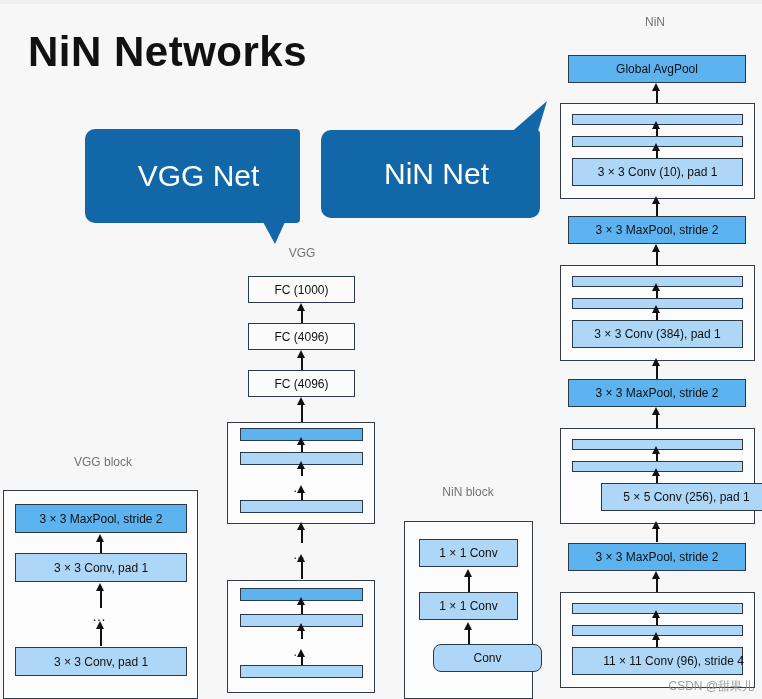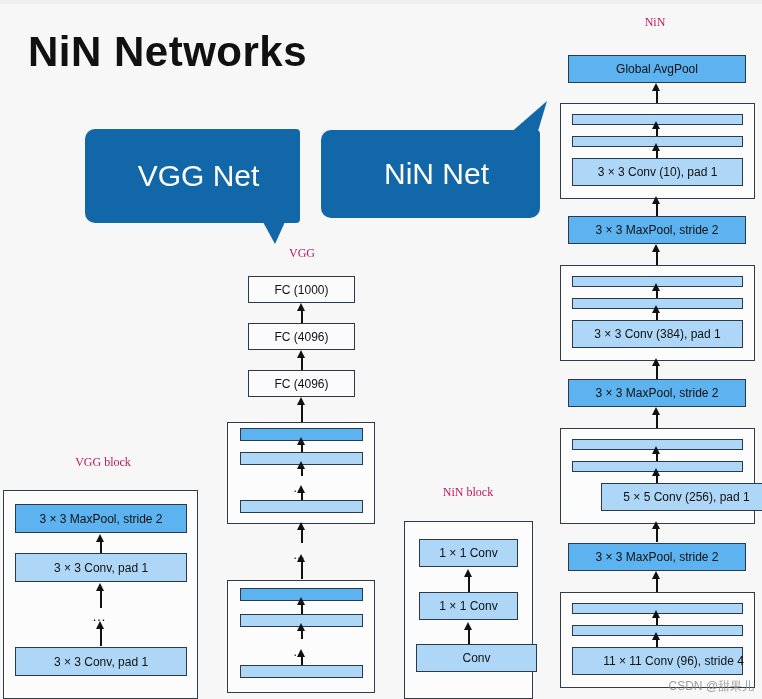--- a/index.html
+++ b/index.html
@@ -59,24 +59,23 @@
     position: absolute;
     left: 180px; top: -29px;
     width: 46px; height: 40px;
     background: #1167a8;
     clip-path: polygon(0% 100%, 100% 0%, 74% 100%);
   }
   
   .col-caption {
     position: absolute;
     font-size: 12px;
-    color: #be185d;
+    color: #737373;
     text-align: center;
     white-space: nowrap;
-    font-family: Liberation Serif, serif;
   }
   
   .node {
     position: absolute;
     box-sizing: border-box;
     border: 1.4px solid #2b3a4a;
     display: flex;
     align-items: center;
     justify-content: center;
     font-size: 12px;
@@ -196,21 +195,21 @@
   <div class="arrow" style="left:301px; top:656px; height:10px;"></div>
   <div class="node light" style="left:240px; top:665px; width:123px; height:13px;"></div>
 
   <div class="col-caption" style="left:408px; top:485px; width:120px;">NiN block</div>
 
   <div class="group" style="left:404px; top:521px; width:129px; height:178px;"></div>
   <div class="node light" style="left:419px; top:539px; width:99px; height:28px;">1 × 1 Conv</div>
   <div class="arrow" style="left:468px; top:576px; height:17px;"></div>
   <div class="node light" style="left:419px; top:592px; width:99px; height:28px;">1 × 1 Conv</div>
   <div class="arrow" style="left:468px; top:629px; height:16px;"></div>
-  <div class="node light" style="left:416px; top:644px; width:121px; height:28px;">Conv</div>
+  <div class="node light" style="left:433px; top:644px; width:109px; height:28px;border-radius:8px;">Conv</div>
 
   <div class="col-caption" style="left:600px; top:15px; width:110px;">NiN</div>
 
   <div class="node medium" style="left:568px; top:55px; width:178px; height:28px;">Global AvgPool</div>
   <div class="arrow" style="left:656px; top:90px; height:16px;"></div>
 
   <div class="group" style="left:560px; top:103px; width:195px; height:96px;"></div>
   <div class="node light" style="left:572px; top:114px; width:171px; height:11px;"></div>
   <div class="arrow" style="left:656px; top:128px; height:8px;"></div>
   <div class="node light" style="left:572px; top:136px; width:171px; height:11px;"></div>

